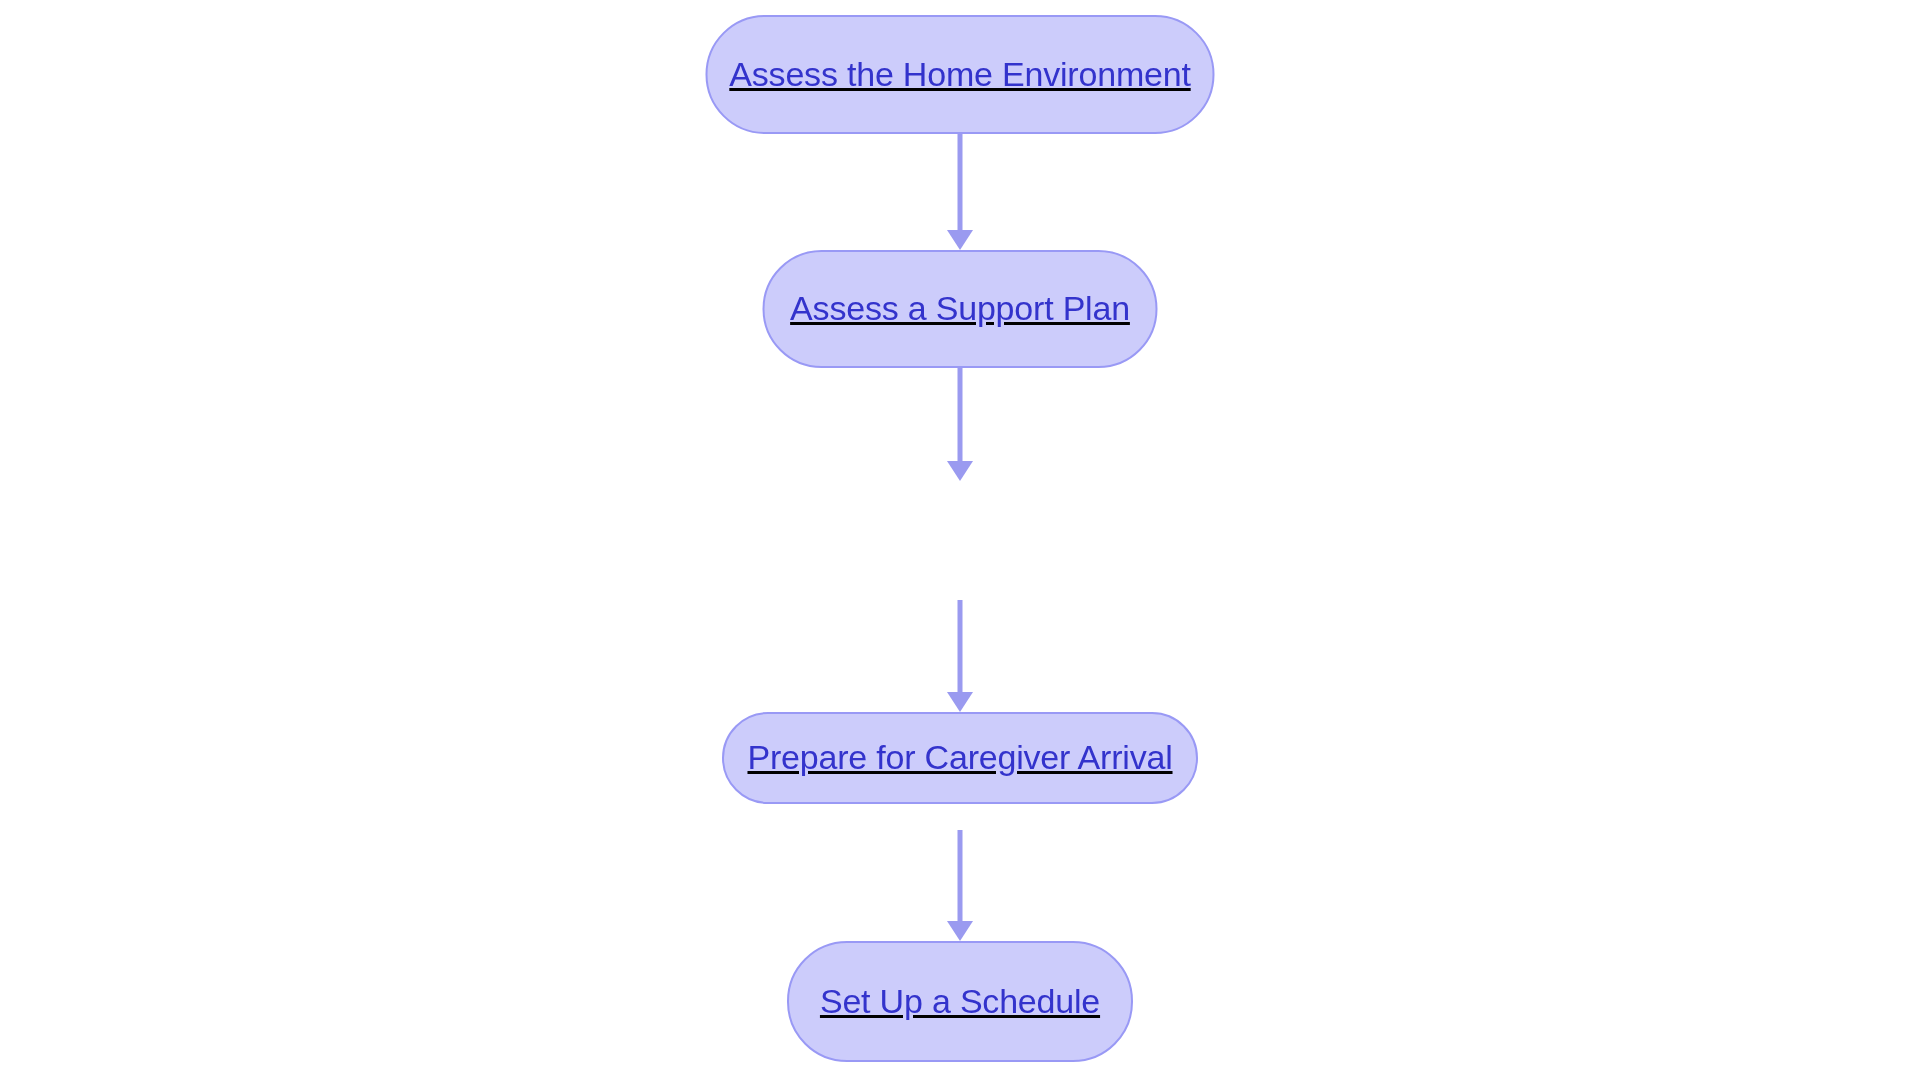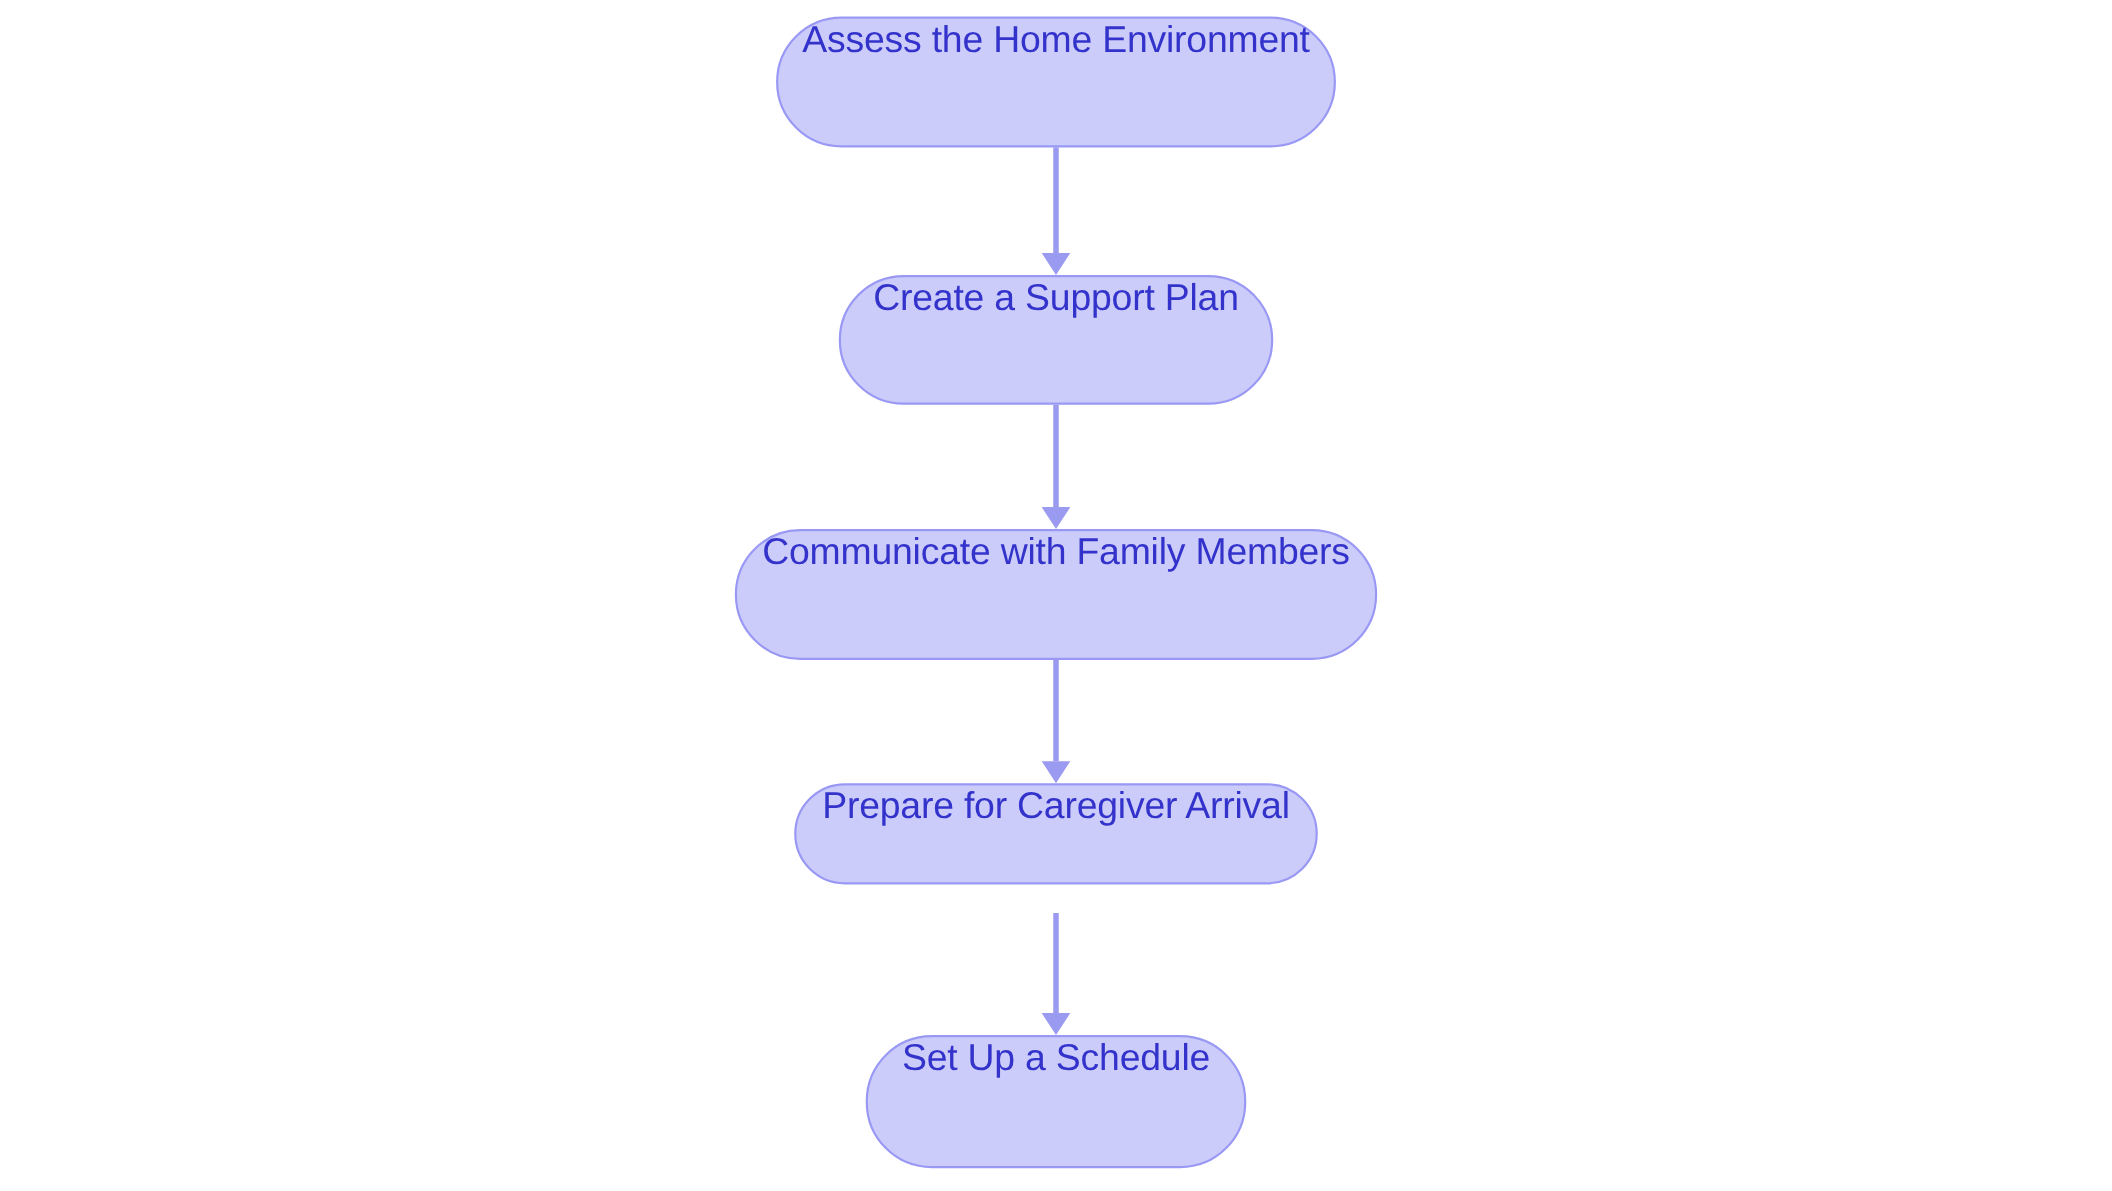--- a/index.html
+++ b/index.html
@@ -20,27 +20,28 @@
     width: 1920px;
     height: 1083px;
     background: #ffffff;
   }
 
   
   .flow-node {
     position: absolute;
     box-sizing: border-box;
     display: flex;
-    align-items: flex-start;
+    align-items: center;
     justify-content: center;
     background: #ccccfb;
     border: 2px solid #9999f5;
     border-radius: 60px;
     transform: translateX(-50%);
     left: 960px;
+    text-decoration: underline;
   }
 
   .flow-node-label {
     color: #3333cc;
     font-family: "Liberation Sans", sans-serif;
     font-size: 34px;
     font-weight: 400;
     line-height: 1.15;
     letter-spacing: -0.2px;
     white-space: nowrap;
@@ -85,31 +86,28 @@
   <div class="flow-node" style="top:15px; width:509px; height:119px;">
     <span class="flow-node-label">Assess the Home Environment</span>
   </div>
 
   <div class="flow-connector" style="top:134px; height:116px;">
     <div class="flow-connector-stem" style="height:96px;"></div>
     <div class="flow-connector-head"></div>
   </div>
 
   <div class="flow-node" style="top:250px; width:395px; height:118px;">
-    <span class="flow-node-label">Create a Support Plan</span>
+    <span class="flow-node-label">Assess a Support Plan</span>
   </div>
 
   <div class="flow-connector" style="top:368px; height:113px;">
     <div class="flow-connector-stem" style="height:93px;"></div>
     <div class="flow-connector-head"></div>
   </div>
 
-  <div class="flow-node" style="top:481px; width:584px; height:119px;">
-    <span class="flow-node-label">Communicate with Family Members</span>
-  </div>
 
   <div class="flow-connector" style="top:600px; height:112px;">
     <div class="flow-connector-stem" style="height:92px;"></div>
     <div class="flow-connector-head"></div>
   </div>
 
   <div class="flow-node" style="top:712px; width:476px; height:92px;">
     <span class="flow-node-label">Prepare for Caregiver Arrival</span>
   </div>
 

